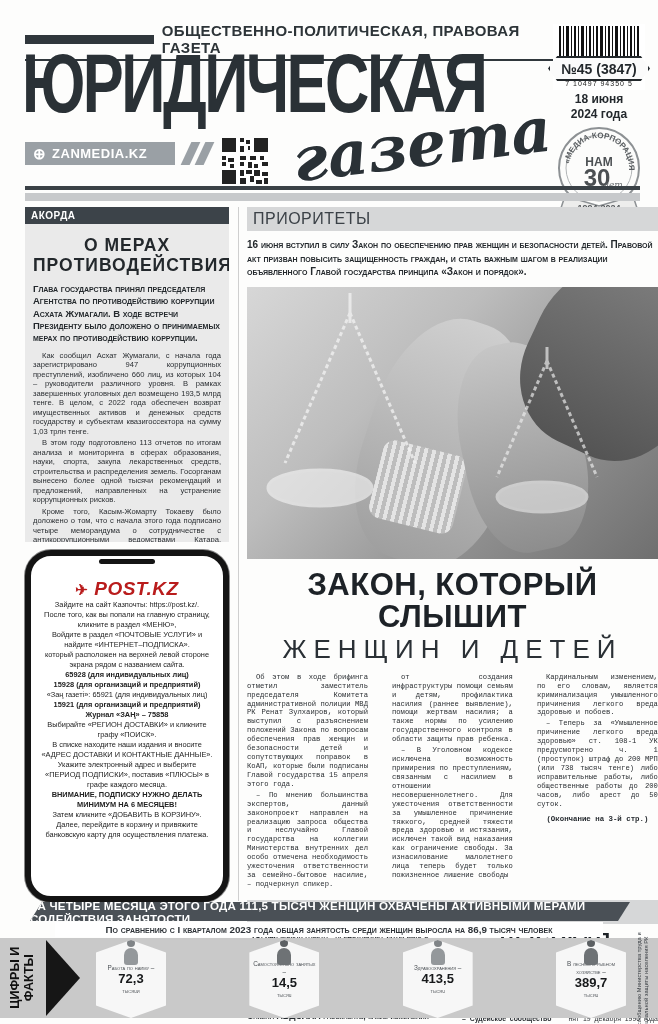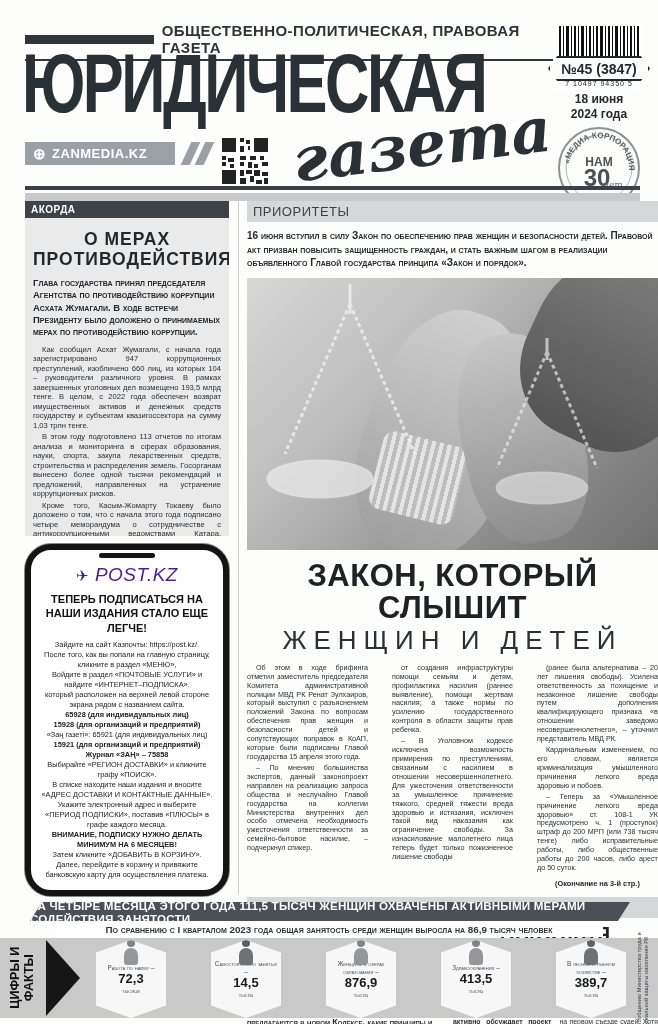--- a/index.html
+++ b/index.html
@@ -21,56 +21,56 @@
   .qr { position:absolute; left:222px; top:138px; width:46px; height:46px; }
   .divider1 { position:absolute; left:25px; top:186px; width:615px; height:4px; background:#3a4146; }
   .divider2 { position:absolute; left:25px; top:193px; width:615px; height:8px; background:#c7c9cb; }
   .barcode { position:absolute; left:553px; top:24px; width:92px; height:66px; background:#fff; text-align:center; }
   .barcode-digits { font-size:7px; letter-spacing:1px; color:#222; }
   .issue-badge { position:absolute; left:548px; top:56px; width:102px; height:25px; background:#fbfbfb; border:2px solid #23282c; clip-path:polygon(0 50%, 9% 0, 91% 0, 100% 50%, 91% 100%, 9% 100%); display:flex; align-items:center; justify-content:center; font-weight:bold; font-size:14px; color:#23282c; }
   .issue-date { position:absolute; left:553px; top:92px; width:92px; text-align:center; font-weight:bold; font-size:12px; color:#23282c; line-height:1.25; }
   .stamp { position:absolute; left:551px; top:124px; width:96px; height:96px; }
 
   
-  .main { position:absolute; left:25px; top:201px; width:615px; height:694px; display:flex; }
+  .main { position:absolute; left:25px; top:207px; width:615px; height:694px; display:flex; }
   .col-left { width:204px; margin-right:9px; }
   .col-right { flex:1; border-left:1px solid #cfcfcf; padding-left:8px; }
 
   .section-label-dark { background:#3c4349; color:#fff; font-weight:bold; font-size:10px; letter-spacing:.5px; padding:3px 6px; }
-  .section-label-light { background:#d6d7d8; color:#3b4147; font-size:13px; letter-spacing:.5px; padding:3px 6px; }
+  .section-label-light { background:#d6d7d8; color:#3b4147; font-size:16px; letter-spacing:.5px; padding:3px 6px; }
 
   
   .akorda-box { background:#eaeaea; padding:8px 8px 6px; height:318px; overflow:hidden; }
   .akorda-title { text-align:center; font-weight:bold; font-size:17.5px; letter-spacing:1px; color:#23282c; line-height:1.12; margin:4px 0 8px; }
   .lead { font-weight:bold; font-variant:small-caps; font-size:9.5px; line-height:1.28; color:#23282c; margin-bottom:7px; }
   .body-p { font-size:7.6px; line-height:1.25; text-align:justify; text-indent:9px; color:#2a2e32; margin-bottom:2px; }
 
   
   .phone { margin-top:8px; border:6px solid #141414; border-radius:26px; background:#fff; height:352px; padding:10px 9px 6px; position:relative; overflow:hidden; box-shadow:0 0 0 1px #888; }
   .phone-notch { position:absolute; top:3px; left:50%; transform:translateX(-50%); width:56px; height:5px; border-radius:3px; background:#141414; }
-  .postkz { text-align:center; font-weight:normal; font-style:italic; font-size:19px; letter-spacing:.5px; color:#4c1d95; margin-top:4px; }
+  .postkz { text-align:center; font-weight:bold; font-style:italic; font-size:19px; letter-spacing:.5px; color:#b91c1c; margin-top:12px; }
   .postkz .plane { font-style:normal; font-size:15px; }
   .sub-head { text-align:center; font-weight:bold; font-size:11px; line-height:1.3; margin:6px 0 5px; color:#111; }
   .sub-line { text-align:center; font-size:7.4px; line-height:1.35; color:#222; }
   .sub-line.b { font-weight:bold; }
 
   
   .prio-lead { font-weight:bold; font-variant:small-caps; font-size:10px; line-height:1.35; color:#23282c; margin:7px 0 8px; }
   .photo { position:relative; width:100%; height:272px; background:linear-gradient(135deg,#d7d7d7 0%,#bdbdbd 35%,#8f8f8f 70%,#6f6f6f 100%); overflow:hidden; }
   .hand { position:absolute; background:#a9a9a9; border-radius:45% 45% 40% 40%; }
   .h1 { width:150px; height:250px; left:120px; top:30px; transform:rotate(18deg); background:linear-gradient(#cfcfcf,#9f9f9f); }
   .h2 { width:120px; height:210px; left:215px; top:55px; transform:rotate(-12deg); background:linear-gradient(#c6c6c6,#8d8d8d); }
   .h3 { width:170px; height:190px; right:-40px; top:-20px; transform:rotate(25deg); background:linear-gradient(#7c7c7c,#545454); }
   .cuff { position:absolute; left:128px; top:160px; width:86px; height:80px; transform:rotate(14deg); background:repeating-linear-gradient(90deg,#e4e4e4 0 4px,#bdbdbd 4px 8px); border-radius:12px; }
   .scales { position:absolute; opacity:.85; }
   .sc-l { left:18px; top:6px; } .sc-r { left:225px; top:60px; opacity:.8; }
   .main-headline { text-align:center; margin-top:10px; }
   .mh1 { font-weight:bold; font-size:31px; letter-spacing:.5px; color:#1d2227; line-height:1.05; }
   .mh2 { font-weight:normal; font-size:26px; letter-spacing:7px; color:#2a3035; line-height:1.2; }
-  .three-cols { display:flex; gap:24px; margin-top:8px; }
+  .three-cols { display:flex; gap:24px; margin-top:8px;font-family:Liberation Mono, monospace; }
   .tcol { flex:1; }
   .tcol .body-p { font-size:7.2px; line-height:1.24; }
   .continuation { font-weight:bold; font-size:7.4px; text-align:center; margin-top:6px; }
 
   
   .interview-label { margin-top:9px; }
   .interview { display:flex; gap:10px; margin-top:6px; }
   .int-left { width:196px; }
   .int-intro { font-weight:bold; font-variant:small-caps; font-size:8.8px; line-height:1.32; color:#23282c; }
   .int-right { flex:1; }
@@ -195,21 +195,20 @@
         <p class="body-p">Кроме того, Касым-Жомарту Токаеву было доложено о том, что с начала этого года подписано четыре меморандума о сотрудничестве с антикоррупционными ведомствами Катара, Гонконга, Азербайджана и Российской Федерации. Документы направлены на укрепление партнерства в вопросах оказания правовой помощи, возврата активов, розыска лиц, мониторинга целевого использования бюджетных средств и закупок.</p>
 
       </div>
 
       <div class="phone">
         <div class="phone-notch"></div>
         <div class="postkz">
           <span class="plane">✈</span>
           <span>POST.KZ</span>
         </div>
-        <div class="sub-head">ТЕПЕРЬ ПОДПИСАТЬСЯ НА НАШИ ИЗДАНИЯ СТАЛО ЕЩЕ ЛЕГЧЕ!</div>
         <p class="sub-line">Зайдите на сайт Казпочты: https://post.kz/.</p>
         <p class="sub-line">После того, как вы попали на главную страницу, кликните в раздел «МЕНЮ»,</p>
         <p class="sub-line">Войдите в раздел «ПОЧТОВЫЕ УСЛУГИ» и найдите «ИНТЕРНЕТ–ПОДПИСКА».</p>
         <p class="sub-line">который расположен на верхней левой стороне экрана рядом с названием сайта.</p>
         <p class="sub-line b">65928 (для индивидуальных лиц)</p>
         <p class="sub-line b">15928 (для организаций и предприятий)</p>
         <p class="sub-line">«Заң газеті»: 65921 (для индивидуальных лиц)</p>
         <p class="sub-line b">15921 (для организаций и предприятий)</p>
         <p class="sub-line b">Журнал «ЗАҢ» – 75858</p>
         <p class="sub-line">Выбирайте «РЕГИОН ДОСТАВКИ» и кликните графу «ПОИСК».</p>
@@ -257,21 +256,20 @@
       <div class="three-cols">
         <div class="tcol">
           <p class="body-p">Об этом в ходе брифинга отметил заместитель председателя Комитета административной полиции МВД РК Ренат Зулхаиров, который выступил с разъяснением положений Закона по вопросам обеспечения прав женщин и безопасности детей и сопутствующих поправок в КоАП, которые были подписаны Главой государства 15 апреля этого года.</p>
           <p class="body-p">– По мнению большинства экспертов, данный законопроект направлен на реализацию запроса общества и неслучайно Главой государства на коллегии Министерства внутренних дел особо отмечена необходимость ужесточения ответственности за семейно-бытовое насилие, – подчеркнул спикер.</p>
         </div>
         <div class="tcol">
           <p class="body-p">от создания инфраструктуры помощи семьям и детям, профилактика насилия (раннее выявление), помощи жертвам насилия; а также нормы по усилению государственного контроля в области защиты прав ребенка.</p>
           <p class="body-p">– В Уголовном кодексе исключена возможность примирения по преступлениям, связанным с насилием в отношении несовершеннолетнего. Для ужесточения ответственности за умышленное причинение тяжкого, средней тяжести вреда здоровью и истязания, исключен такой вид наказания как ограничение свободы. За изнасилование малолетнего лица теперь будет только пожизненное лишение свободы</p>
         </div>
         <div class="tcol">
-          <p class="body-p">(ранее была альтернатива – 20 лет лишения свободы). Усилена ответственность за похищение и незаконное лишение свободы путем дополнения квалифицирующего признака «в отношении заведомо несовершеннолетнего», – уточнил представитель МВД РК.</p>
           <p class="body-p">Кардинальным изменением, по его словам, является криминализация умышленного причинения легкого вреда здоровью и побоев.</p>
           <p class="body-p">– Теперь за «Умышленное причинение легкого вреда здоровью» ст. 108-1 УК предусмотрено ч. 1 (проступок) штраф до 200 МРП (или 738 тысяч тенге) либо исправительные работы, либо общественные работы до 200 часов, либо арест до 50 суток.</p>
           <div class="continuation">(Окончание на 3-й стр.)</div>
         </div>
       </div>
 
       <div class="section-label-light interview-label">ИНТЕРВЬЮ</div>
       <div class="interview">
         <div class="int-left">
           <p class="int-intro">«Юридическая газета» представляет интервью о проекте нового Кодекса судейской этики – документа, устанавливающего этические нормы и правила поведения, как для действующих судей, так и для судей, пребывающих в отставке.</p>
@@ -311,26 +309,20 @@
           <div class="unit">тысячи</div>
         </div>
         <div class="card">
           <span class="person dk" style="left:27px"></span>
           <div class="lbl">Самостоятельно занятых –</div>
           <div class="val">14,5</div>
           <div class="unit">тысяч</div>
         </div>
         <div class="card">
           <span class="person" style="left:27px"></span>
-          <div class="lbl">Женщины в сферах образования –</div>
-          <div class="val">876,9</div>
-          <div class="unit">тысяч</div>
-        </div>
-        <div class="card">
-          <span class="person" style="left:27px"></span>
           <div class="lbl">Здравоохранения –</div>
           <div class="val">413,5</div>
           <div class="unit">тысяч</div>
         </div>
         <div class="card">
           <span class="person dk" style="left:27px"></span>
           <div class="lbl">В лесном и рыбном хозяйстве –</div>
           <div class="val">389,7</div>
           <div class="unit">тысяч</div>
         </div>

